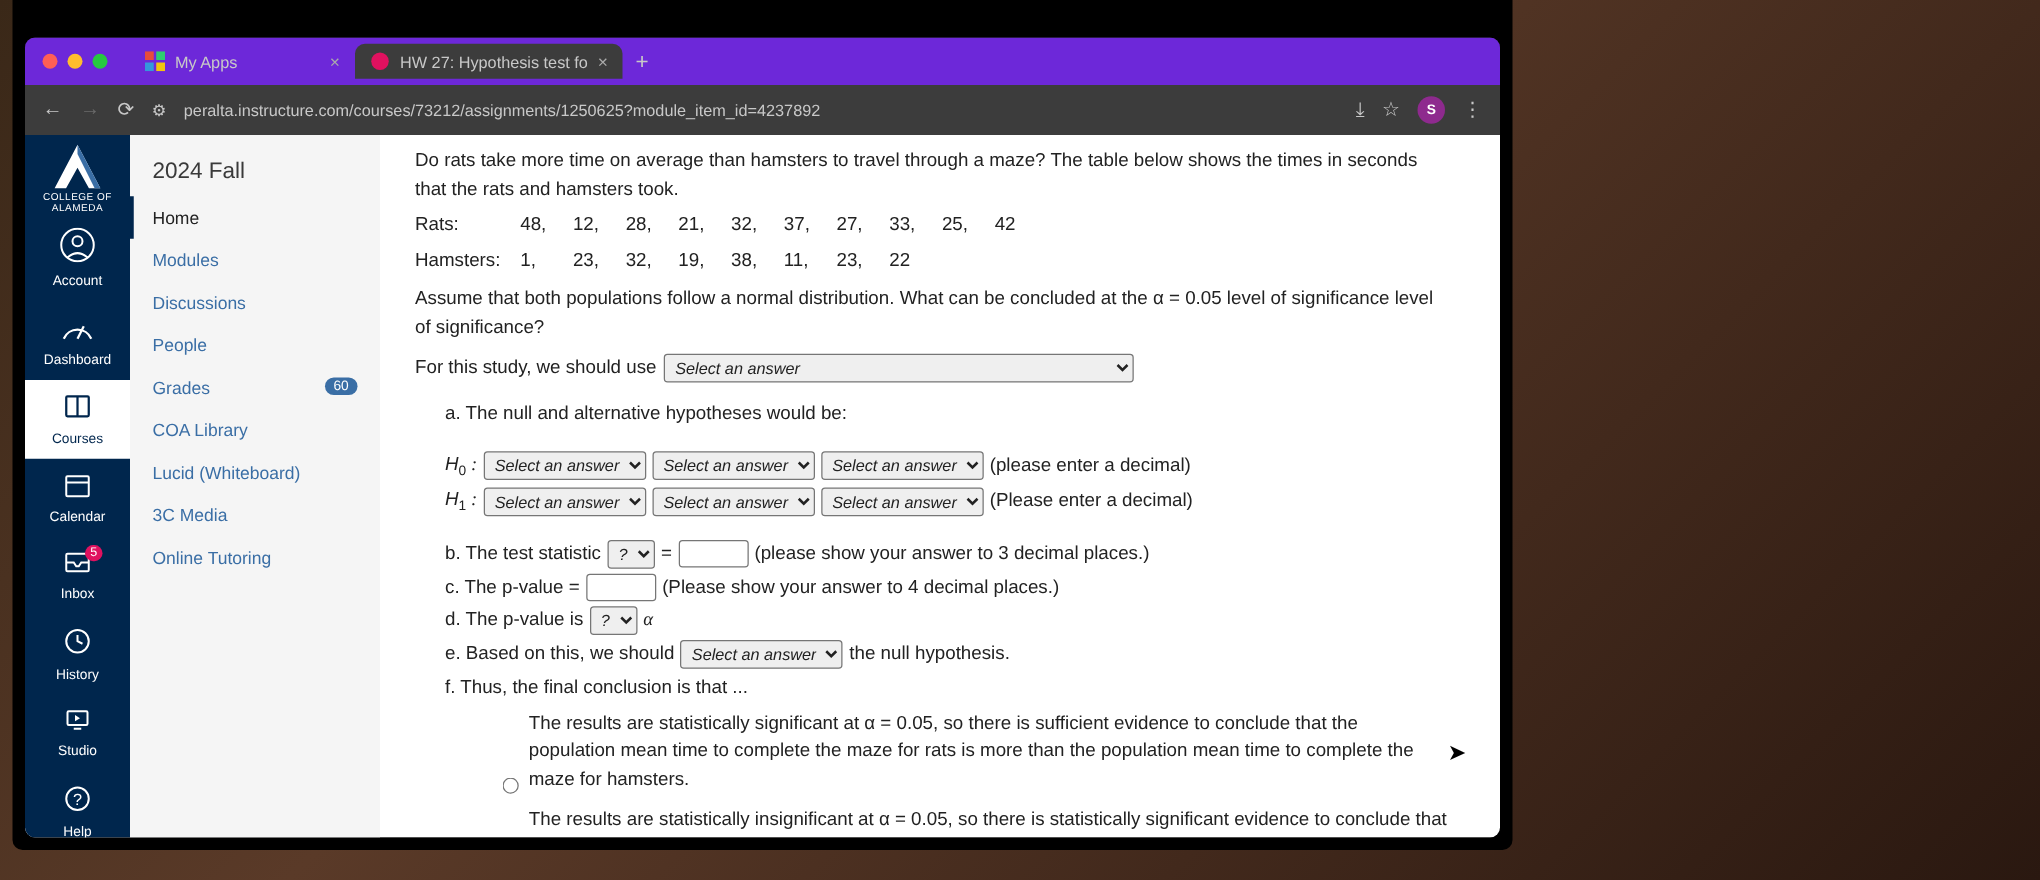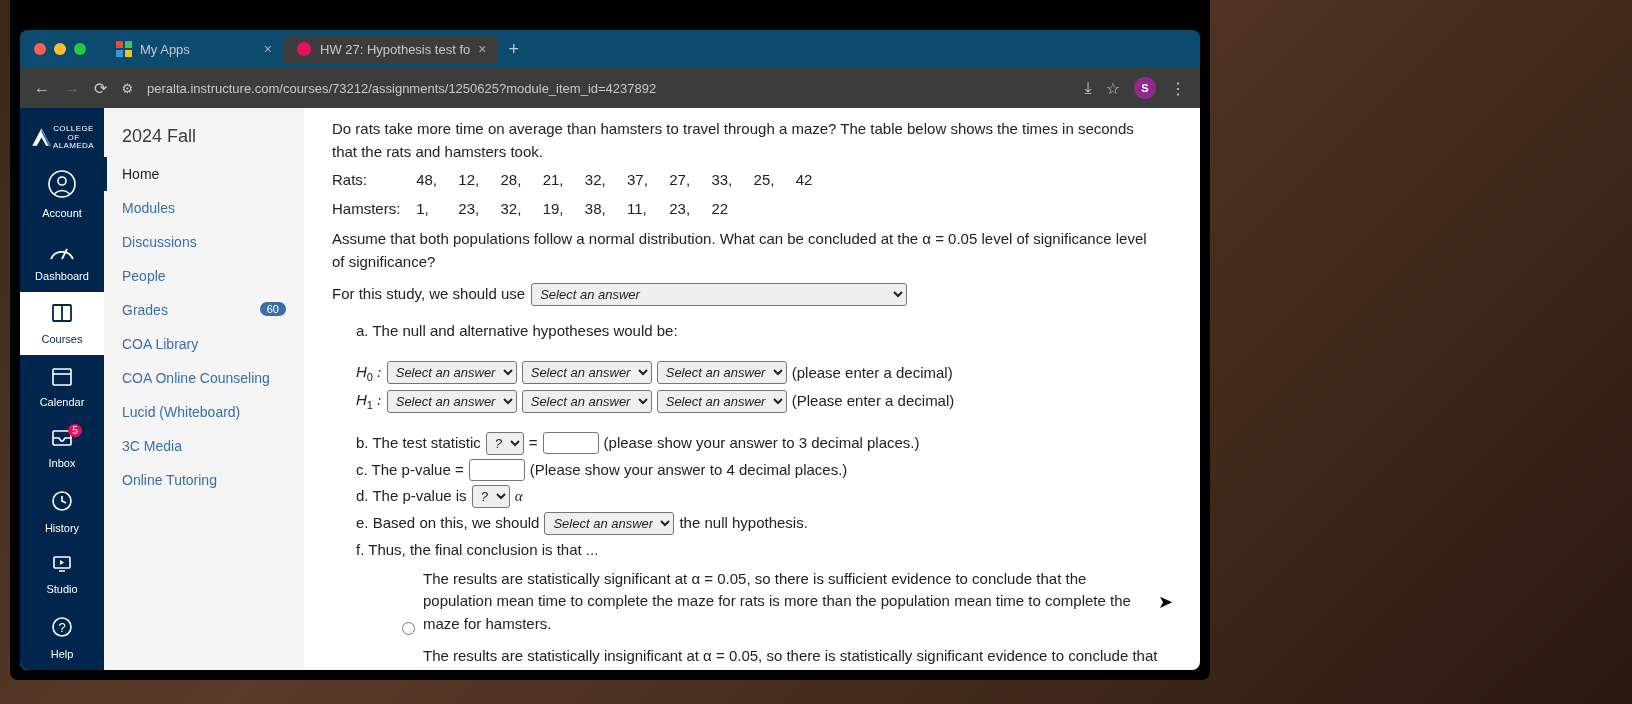--- a/index.html
+++ b/index.html
@@ -3,41 +3,41 @@
 <meta charset="utf-8">
 <style>
 * { margin: 0; padding: 0; box-sizing: border-box; font-family: -apple-system, BlinkMacSystemFont, "Segoe UI", Helvetica, Arial, sans-serif; }
 body { background: #1a1a1a; width: 1632px; height: 704px; overflow: hidden; position: relative; }
 .photo-bg { position: absolute; inset: 0; background: linear-gradient(135deg, #3a2818 0%, #5a3a28 40%, #2a1810 100%); }
 .cursor { position: absolute; left: 1158px; top: 591px; color: #000; font-size: 18px; z-index: 200; }
 
 .laptop { position: absolute; left: 10px; top: 0; width: 1200px; height: 680px; background: #000; border-radius: 0 0 8px 8px; }
 .browser { position: absolute; left: 10px; top: 30px; width: 1180px; height: 640px; background: #2b2b2b; border-radius: 8px; overflow: hidden; }
 
-.tab-bar { height: 38px; background: #0c4a6e; display: flex; align-items: center; padding: 0 8px; }
+.tab-bar { height: 38px; background: #6d28d9; display: flex; align-items: center; padding: 0 8px; }
 .traffic { display: flex; gap: 8px; margin-right: 18px; padding-left: 6px; }
 .tl { width: 12px; height: 12px; border-radius: 50%; }
 .tl.r { background: #ff5f56; } .tl.y { background: #ffbd2e; } .tl.g { background: #27c93f; }
 .tab { display: flex; align-items: center; gap: 8px; padding: 6px 12px; color: #c8c8c8; font-size: 13px; border-radius: 8px 8px 0 0; min-width: 180px; }
 .tab.active { background: #3c3c3c; }
 .tab .favicon { width: 16px; height: 16px; display: inline-flex; }
 .tab-close { color: #aaa; font-size: 14px; margin-left: auto; }
 .newtab { color: #c8c8c8; font-size: 18px; padding: 0 10px; }
 
 .addr-bar { height: 40px; background: #3c3c3c; display: flex; align-items: center; padding: 0 14px; gap: 14px; }
 .nav-icon { color: #c8c8c8; font-size: 16px; }
 .nav-icon.dim { color: #6a6a6a; }
 .url { flex: 1; color: #c8c8c8; font-size: 13px; overflow: hidden; white-space: nowrap; }
 .addr-right { display: flex; align-items: center; gap: 14px; }
 .profile-badge { width: 22px; height: 22px; border-radius: 50%; background: #8e2a8e; color: #fff; font-size: 11px; display: flex; align-items: center; justify-content: center; font-weight: 600; }
 
 .page { position: absolute; top: 78px; left: 0; right: 0; bottom: 0; background: #fff; display: flex; }
 
 .global-nav { width: 84px; background: #00264d; display: flex; flex-direction: column; align-items: center; padding-top: 6px; }
-.logo { width: 64px; height: 58px; display: flex; flex-direction: row; align-items: center; justify-content: center; color: #fff; }
+.logo { width: 64px; height: 58px; display: flex; flex-direction: column; align-items: center; justify-content: center; color: #fff; }
 .logo svg { width: 48px; height: 40px; }
 .logo-text { font-size: 8px; letter-spacing: 0.4px; text-align: center; line-height: 1.1; margin-top: 2px; }
 .gni { width: 84px; padding: 10px 0; display: flex; flex-direction: column; align-items: center; gap: 3px; color: #fff; font-size: 11px; position: relative; }
 .gni.active { background: #fff; color: #00264d; }
 .gni .ic { font-size: 22px; position: relative; }
 .gni .badge { position: absolute; top: -4px; right: -8px; background: #e0115f; color: #fff; font-size: 10px; border-radius: 8px; padding: 1px 4px; min-width: 14px; text-align: center; }
 
 .course-nav { width: 200px; background: #f5f5f5; padding: 18px 0; overflow: hidden; }
 .course-nav .term { padding: 0 18px 10px; font-size: 18px; color: #3a3a3a; }
 .cnav-item { display: block; padding: 9px 18px; font-size: 14px; color: #3a6ea5; text-decoration: none; position: relative; }
@@ -193,21 +193,20 @@
   <div class="term">2024 Fall</div>
   <a class="cnav-item active">Home</a>
   <a class="cnav-item">Modules</a>
   <a class="cnav-item">Discussions</a>
   <a class="cnav-item">People</a>
   <a class="cnav-item">
     <span>Grades</span>
     <span class="pill">60</span>
   </a>
   <a class="cnav-item">COA Library</a>
-  <a class="cnav-item">COA Online Counseling</a>
   <a class="cnav-item">Lucid (Whiteboard)</a>
   <a class="cnav-item">3C Media</a>
   <a class="cnav-item">Online Tutoring</a>
 </div>
 
 <div class="content">
   <p>Do rats take more time on average than hamsters to travel through a maze? The table below shows the times in seconds that the rats and hamsters took.</p>
   <p class="data-line">
     <strong class="label-strong" style="min-width:80px;display:inline-block">Rats:</strong>
     <span id="rats-vals"><span>48,</span> <span>12,</span> <span>28,</span> <span>21,</span> <span>32,</span> <span>37,</span> <span>27,</span> <span>33,</span> <span>25,</span> <span>42</span></span>

